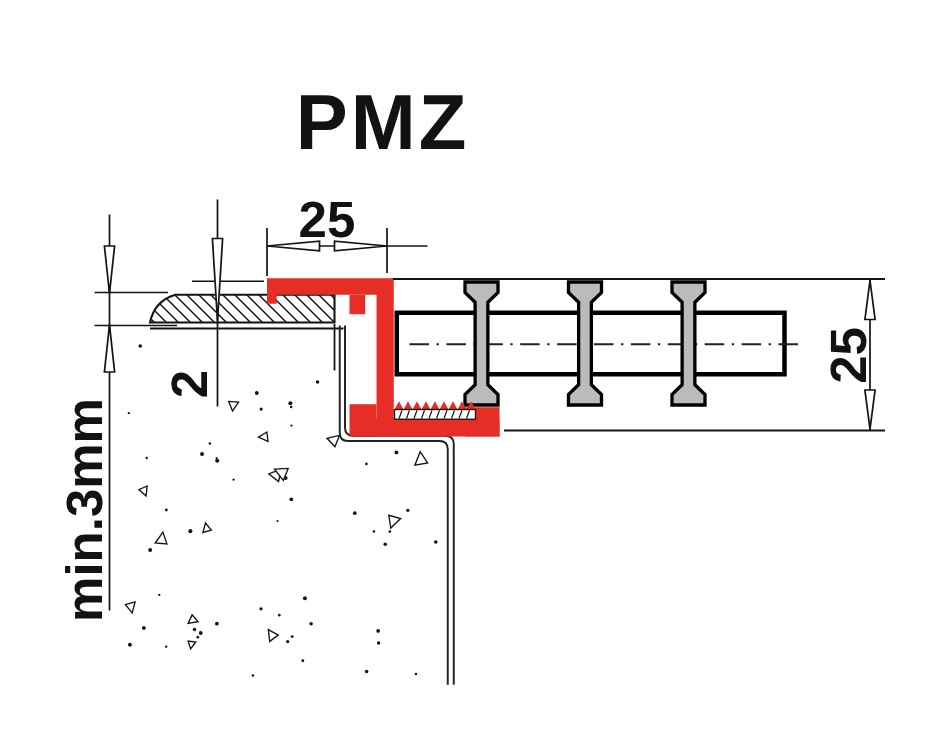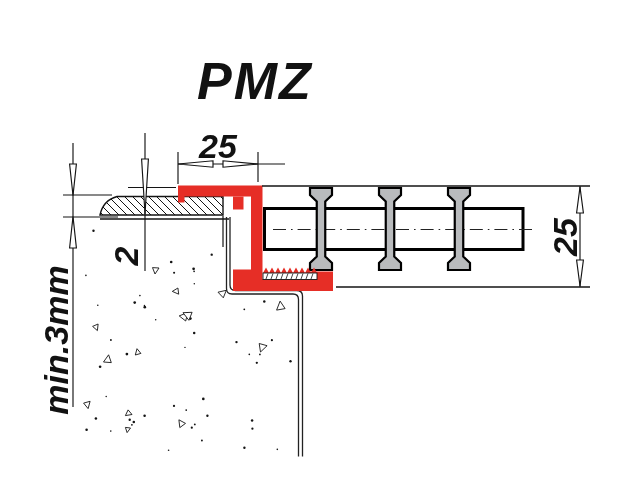--- a/index.html
+++ b/index.html
@@ -1,17 +1,17 @@
 <!DOCTYPE html>
 <html><head>
 <meta charset="utf-8">
 <style>
   html,body{margin:0;padding:0;background:#ffffff;}
   #stage{position:relative;width:618px;height:495px;background:#ffffff;overflow:hidden;
-         font-family:"Liberation Sans", sans-serif;font-style:italic;}
+         font-family:"Liberation Sans", sans-serif;}
   svg{position:absolute;left:0;top:0;}
   text{font-family:"Liberation Sans", sans-serif;font-weight:bold;fill:#121212;}
   .t-title{font-size:52px;letter-spacing:2px;}
   .t-dim{font-size:34px;}
 </style>
 </head>
 <body>
 
 <div id="stage">
 <svg width="618" height="495" viewBox="0 0 618 495">

